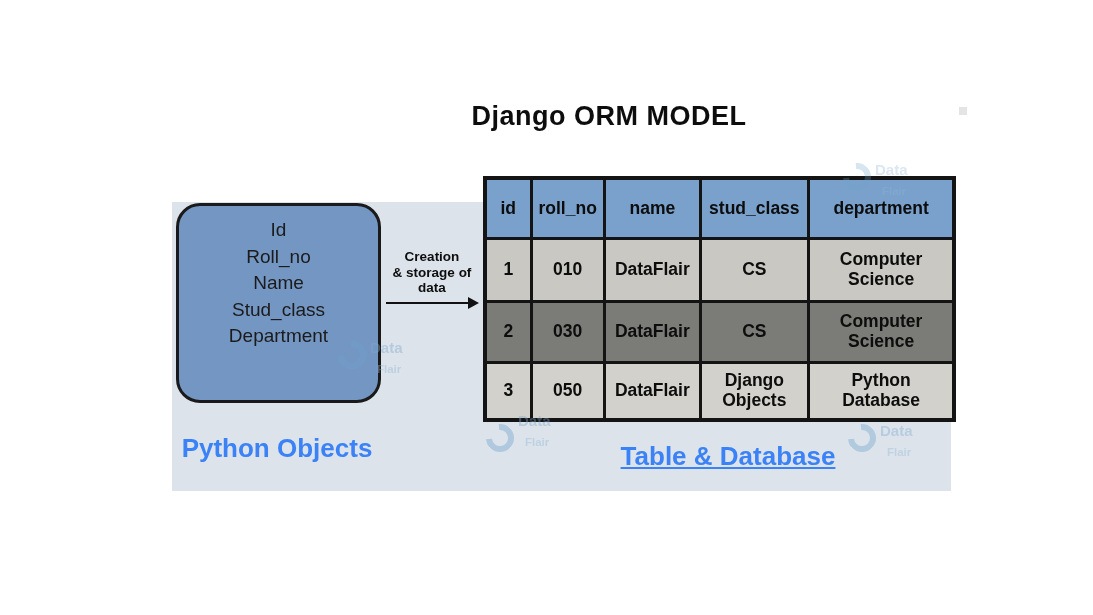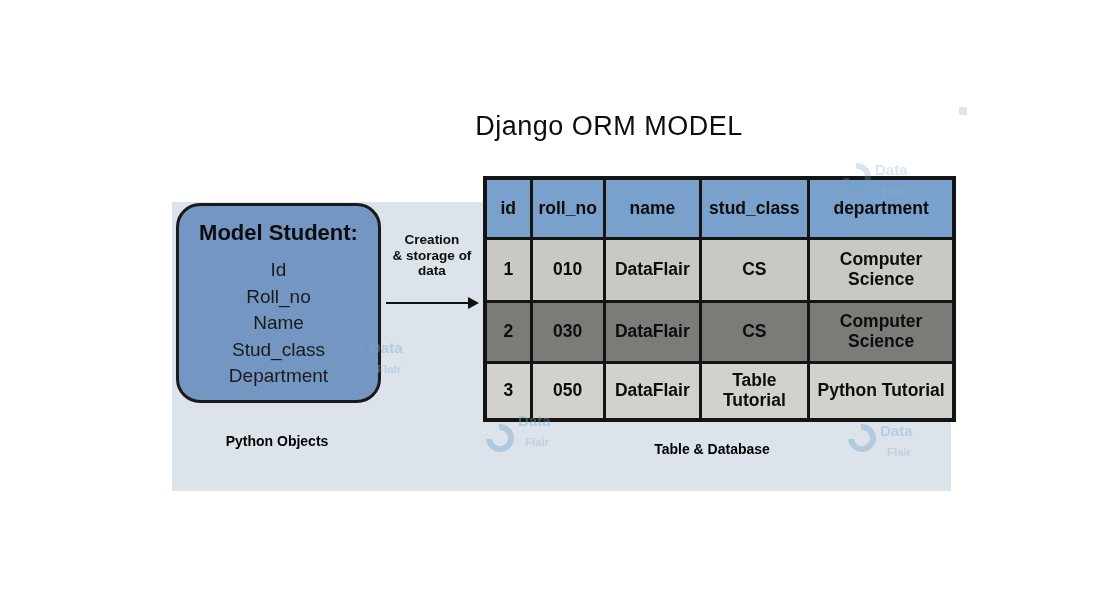--- a/index.html
+++ b/index.html
@@ -1,45 +1,45 @@
 <!DOCTYPE html>
 <html><head>
 <meta charset="utf-8">
 <style>
   html,body{margin:0;padding:0;}
   body{
     width:1093px;height:615px;position:relative;background:#ffffff;
     font-family:"Liberation Sans", sans-serif;color:#111;overflow:hidden;
   }
   .title{
-    position:absolute;left:609px;top:111px;transform:translateX(-50%);
-    font-size:27px;font-weight:400;letter-spacing:.5px;white-space:nowrap;color:#0d0d0d;
+    position:absolute;left:609px;top:101px;transform:translateX(-50%);
+    font-size:27px;font-weight:700;letter-spacing:.5px;white-space:nowrap;color:#0d0d0d;
   }
   .artifact{position:absolute;left:959px;top:107px;width:8px;height:8px;background:#e4e4e4;}
   .panel{position:absolute;left:172px;top:202px;width:779px;height:289px;background:#dce3eb;z-index:0;}
 
   
   .model-box{
     position:absolute;left:176px;top:203px;width:205px;height:200px;box-sizing:border-box;
     background:#7496c3;border:3px solid #1a1a1a;border-radius:24px;z-index:3;
     display:flex;flex-direction:column;align-items:center;
   }
   .model-title{font-size:22px;font-weight:700;margin-top:14px;color:#0d0d0d;}
   .model-fields{margin-top:11px;text-align:center;font-size:19px;line-height:26.5px;color:#1b1b1b;}
   .model-fields div{white-space:nowrap;}
   .caption{
-    position:absolute;font-size:14px;font-weight:700;color:#000000;z-index:5;
+    position:absolute;font-size:26px;font-weight:700;color:#3b82f6;z-index:5;
     transform:translateX(-50%);white-space:nowrap;
   }
   .caption-left{left:277px;top:433px;}
-  .caption-right{left:712px;top:441px;}
+  .caption-right{left:728px;top:441px;text-decoration:underline;}
 
   
   .arrow-label{
-    position:absolute;left:381px;top:232px;width:102px;z-index:2;
+    position:absolute;left:381px;top:249px;width:102px;z-index:2;
     text-align:center;font-size:13.5px;font-weight:700;line-height:15.5px;color:#0d0d0d;
   }
   .arrow-line{position:absolute;left:386px;top:302px;width:84px;height:2px;background:#111;z-index:2;}
   .arrow-head{
     position:absolute;left:468px;top:297px;width:0;height:0;z-index:2;
     border-left:11px solid #111;border-top:6px solid transparent;border-bottom:6px solid transparent;
   }
 
   
   .db-table{
@@ -72,21 +72,20 @@
 </style>
 </head>
 <body>
 
 <div class="title">Django ORM MODEL</div>
 <div class="artifact"></div>
 
 <div class="panel"></div>
 
 <div class="model-box">
-  <div class="model-title">Model Student:</div>
   <div class="model-fields">
     <div>Id</div>
     <div>Roll_no</div>
     <div>Name</div>
     <div>Stud_class</div>
     <div>Department</div>
   </div>
 </div>
 <div class="caption caption-left">Python Objects</div>
 
@@ -125,22 +124,22 @@
       <td>2</td>
       <td>030</td>
       <td>DataFlair</td>
       <td>CS</td>
       <td>Computer Science</td>
     </tr>
     <tr class="r3" style="height:58px">
       <td>3</td>
       <td>050</td>
       <td>DataFlair</td>
-      <td>Table Tutorial</td>
-      <td>Python Tutorial</td>
+      <td>Django Objects</td>
+      <td>Python Database</td>
     </tr>
   </tbody>
 </table>
 <div class="caption caption-right">Table &amp; Database</div>
 
 <div class="wm wm-a">
   <span class="wm-ring"></span>
   <span class="wm-text">
     <span>Data</span>
     <span class="l2">Flair</span>

